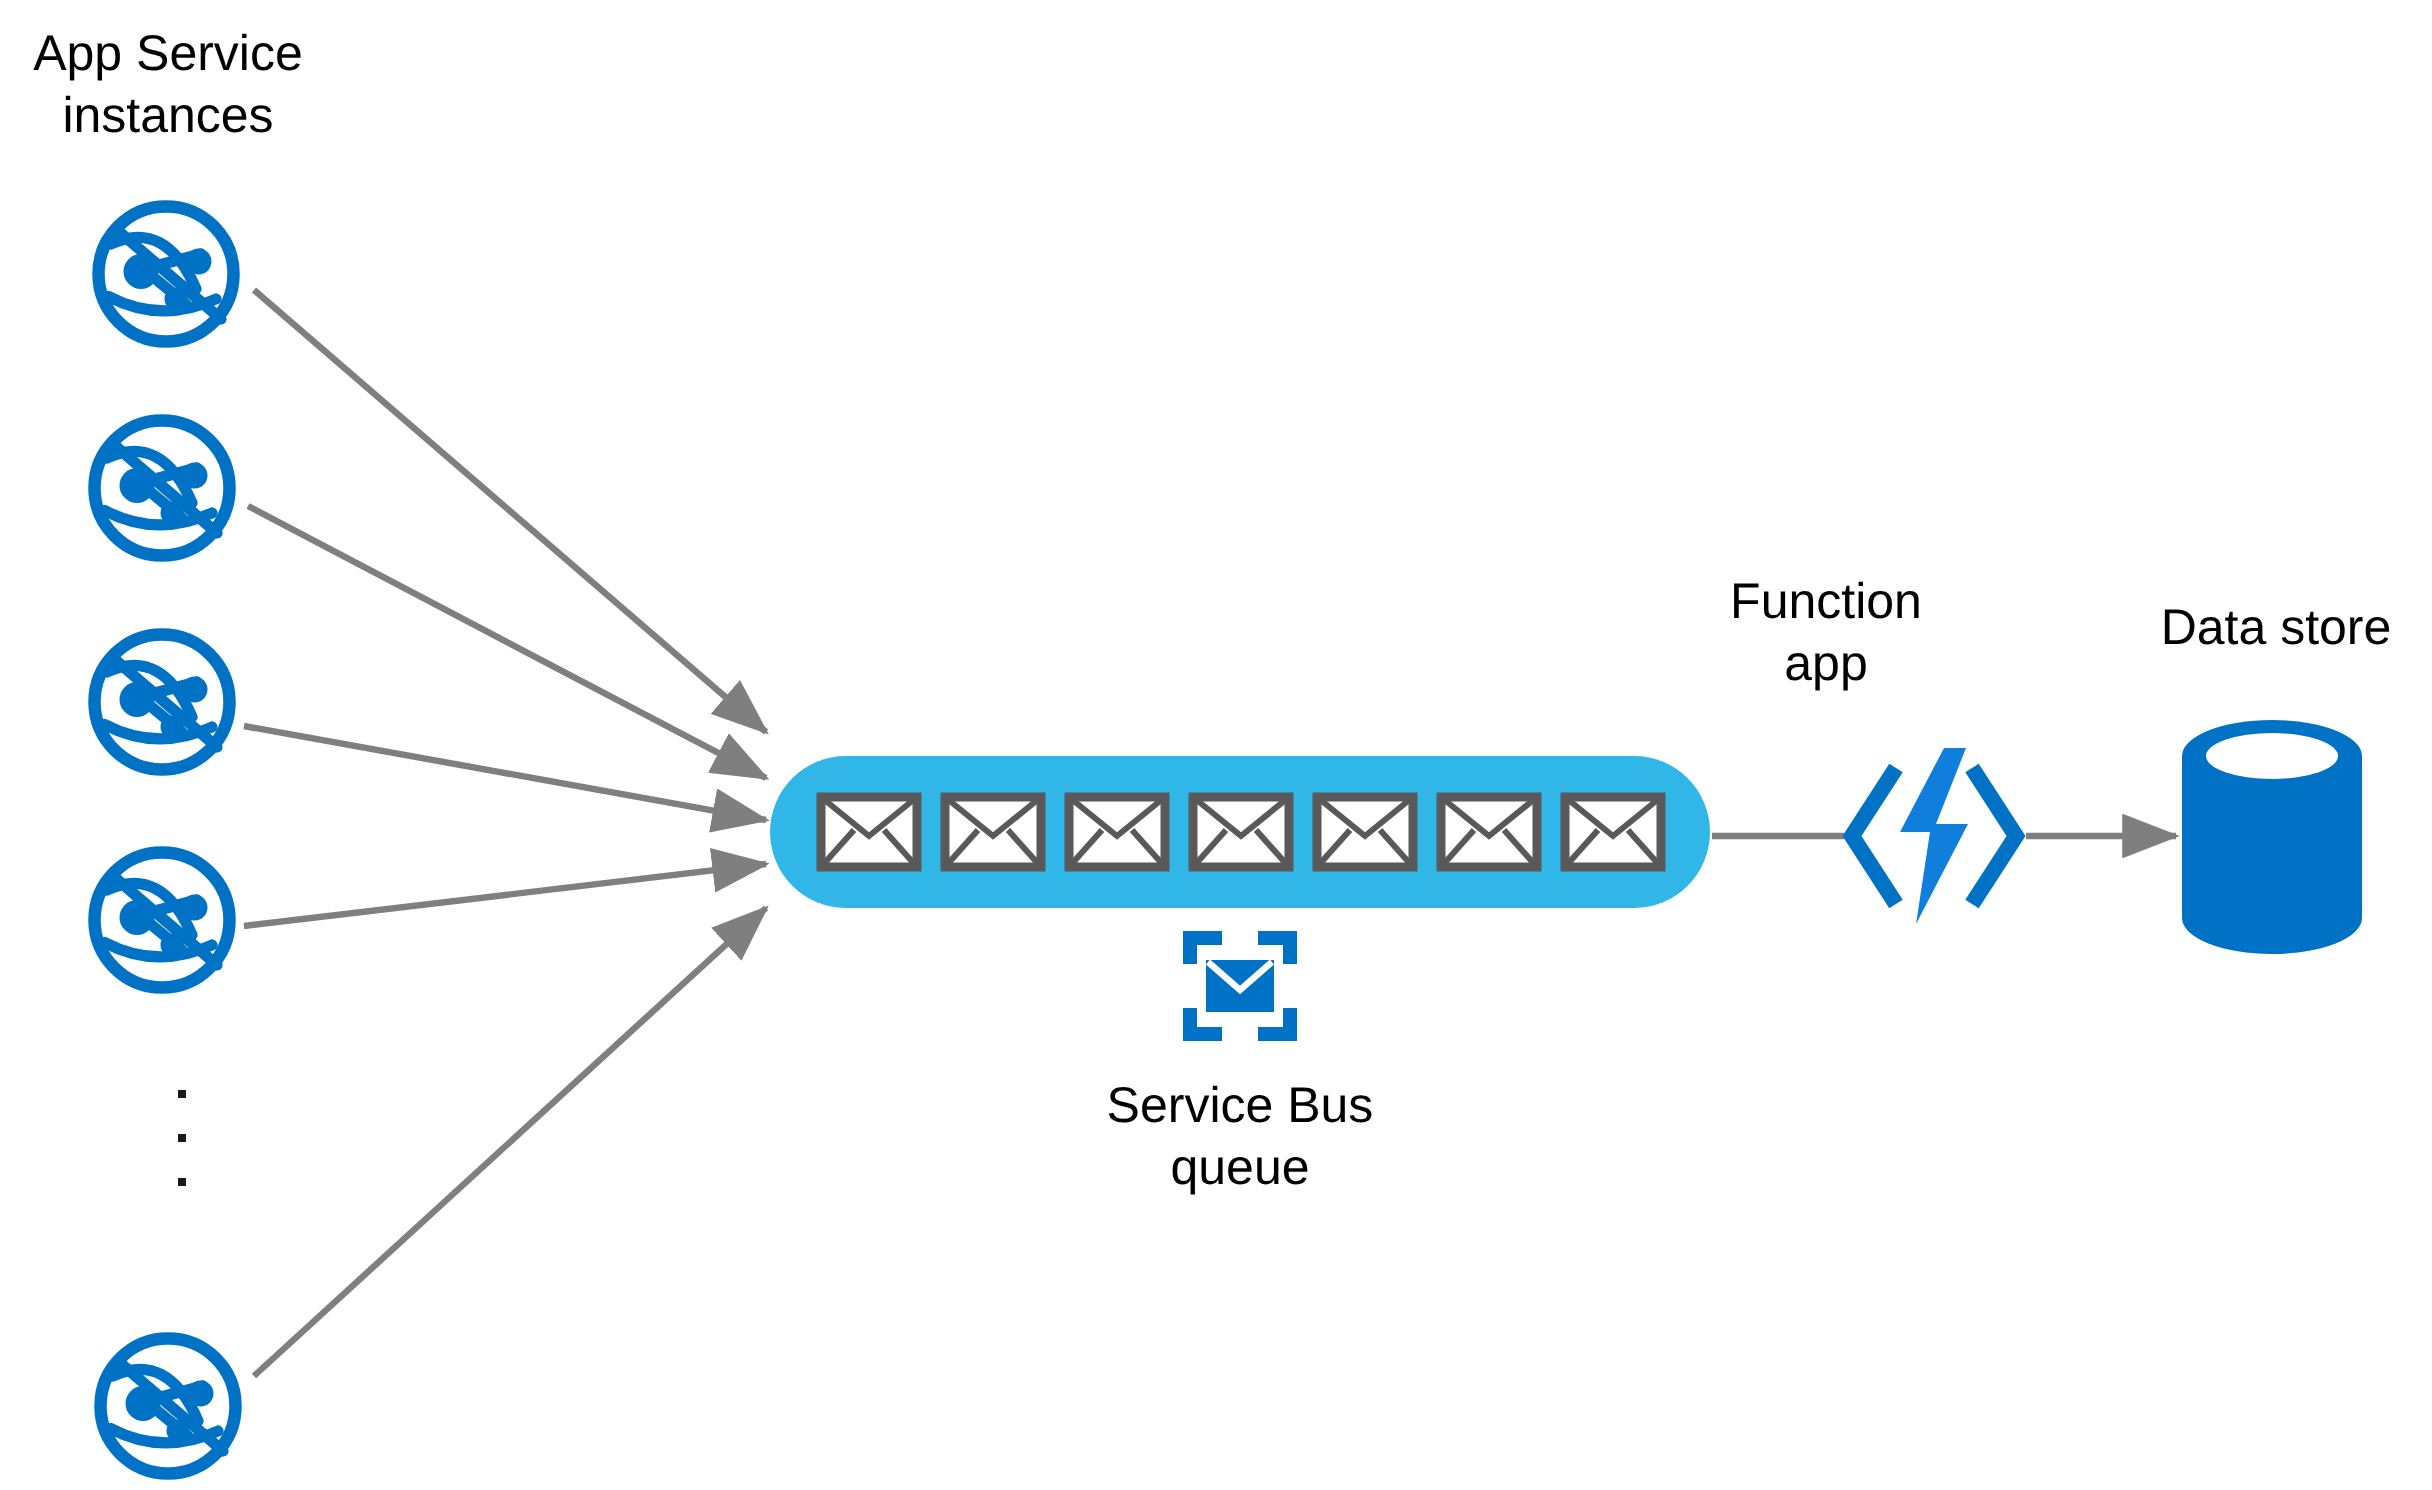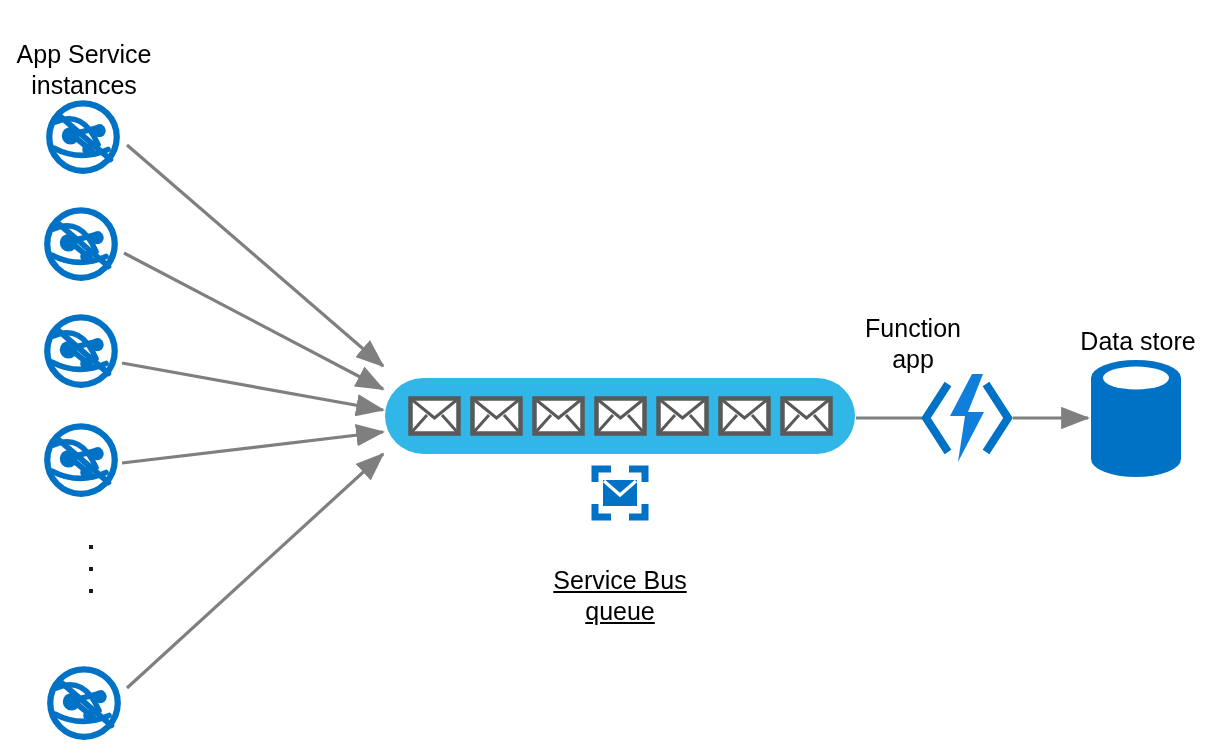--- a/index.html
+++ b/index.html
@@ -18,21 +18,20 @@
     overflow: hidden;
   }
   .label {
     position: absolute;
     color: #000000;
     font-size: 25px;
     line-height: 31px;
     text-align: center;
     white-space: pre-line;
     user-select: none;
-    margin-top: 27px;
   }
   .node {
     position: absolute;
   }
   svg { display: block; overflow: visible; }
   #arrows-layer {
     position: absolute;
     left: 0; top: 0;
     width: 1216px;
     height: 745px;
@@ -75,21 +74,21 @@
   }
 </style>
 </head>
 <body>
 
 <div id="canvas">
 
   <div class="label" style="left:0px; top:12px; width:168px;">App Service
 instances</div>
 
-  <div class="label" style="left:510px; top:538px; width:220px;text-decoration:underline;">Service Bus
+  <div class="label" style="left:510px; top:538px; width:220px;">Service Bus
 queue</div>
 
   <div class="label" style="left:828px; top:286px; width:170px;">Function
 app</div>
 
   <div class="label" style="left:1058px; top:299px; width:160px;">Data store</div>
 
   <svg id="arrows-layer" viewBox="0 0 1216 745" width="1216" height="745">
     <defs>
       <marker id="ah" markerWidth="9" markerHeight="7" refX="8.4" refY="3.5" orient="auto" markerUnits="strokeWidth">

